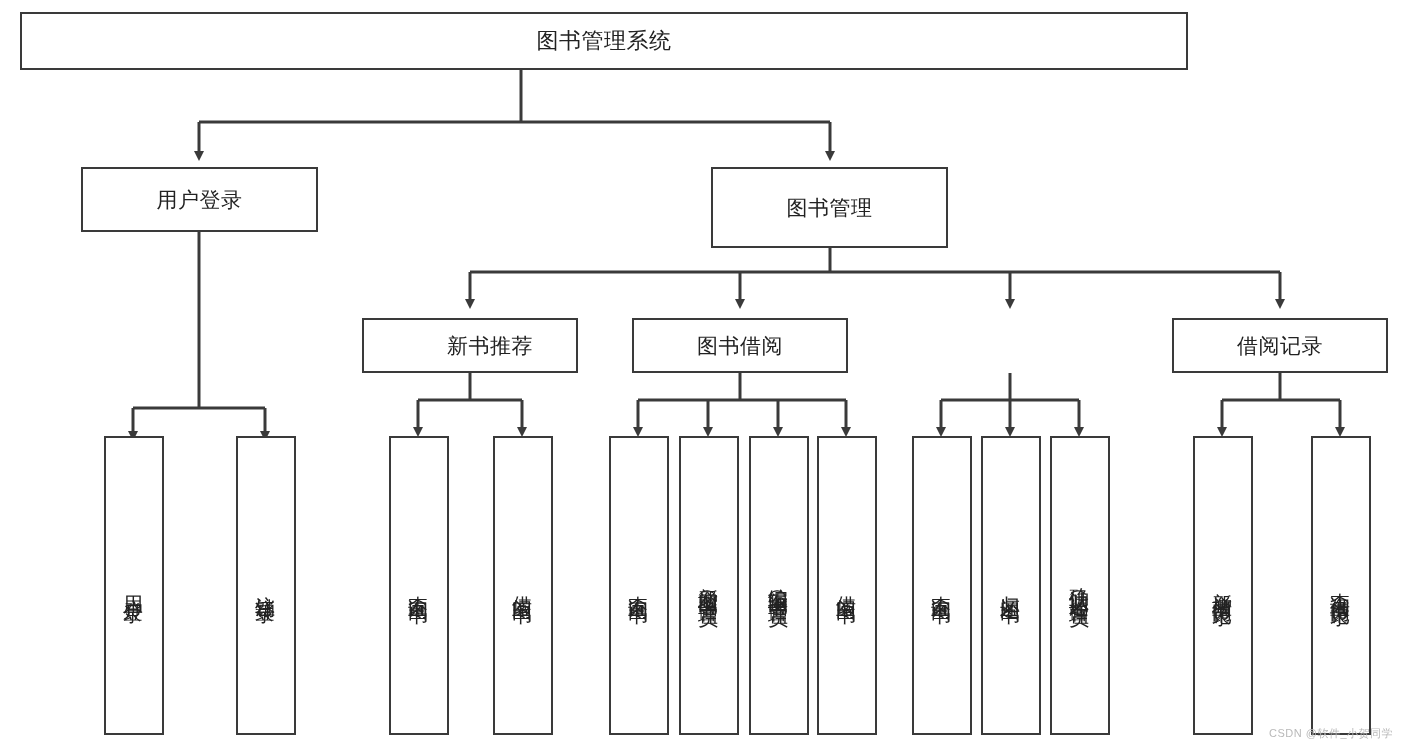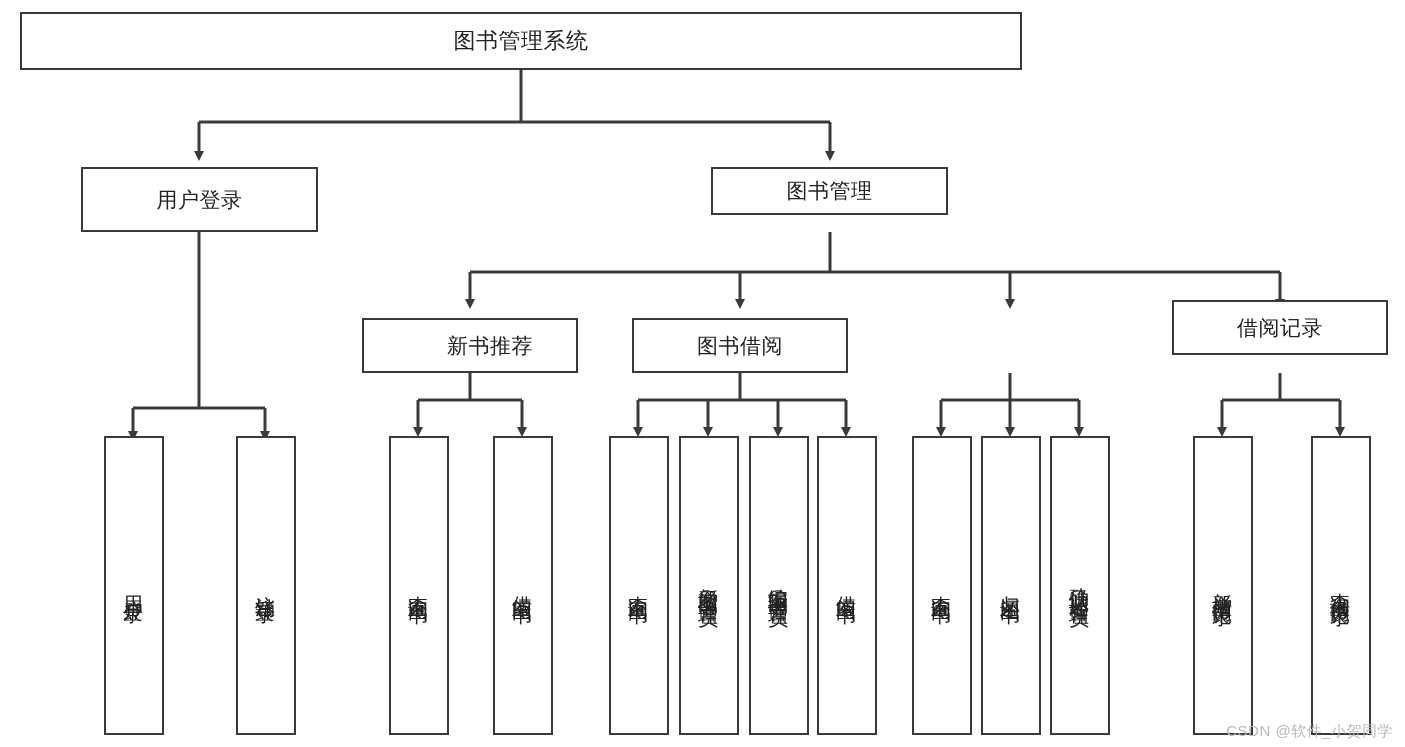--- a/index.html
+++ b/index.html
@@ -52,21 +52,21 @@
     text-orientation:upright;
     font-size:20px;
     letter-spacing:3px;
     color:#222;
     white-space:nowrap;
   }
   .watermark{
     position:absolute;
     right:12px;
     bottom:6px;
-    font-size:15px;
+    font-size:11px;
     color:#b9b9b9;
     letter-spacing:.5px;
     white-space:nowrap;
   }
 </style>
 </head>
 <body>
 
 <div id="stage">
 
@@ -115,38 +115,38 @@
       <path d="M1010,400 L1010,428" marker-end="url(#arrow)"></path>
       <path d="M1079,400 L1079,428" marker-end="url(#arrow)"></path>
 
       <path d="M1280,373 L1280,400"></path>
       <path d="M1222,400 L1340,400"></path>
       <path d="M1222,400 L1222,428" marker-end="url(#arrow)"></path>
       <path d="M1340,400 L1340,428" marker-end="url(#arrow)"></path>
     </g>
   </svg>
 
-  <div class="node title" style="left:20px;top:12px;width:1002px;height:58px;">
+  <div class="node title" style="left:20px;top:12px;width:1168px;height:58px;">
     <span>图书管理系统</span>
   </div>
 
   <div class="node h" style="left:81px;top:167px;width:237px;height:65px;">
     <span>用户登录</span>
   </div>
-  <div class="node h" style="left:711px;top:167px;width:237px;height:48px;">
+  <div class="node h" style="left:711px;top:167px;width:237px;height:81px;">
     <span>图书管理</span>
   </div>
 
   <div class="node h" style="left:362px;top:318px;width:216px;height:55px;padding-left:40px;">
     <span>新书推荐</span>
   </div>
   <div class="node h" style="left:632px;top:318px;width:216px;height:55px;">
     <span>图书借阅</span>
   </div>
-  <div class="node h" style="left:1172px;top:300px;width:216px;height:55px;">
+  <div class="node h" style="left:1172px;top:318px;width:216px;height:55px;">
     <span>借阅记录</span>
   </div>
 
   <div class="vwrap" style="left:104px;top:436px;width:60px;height:299px;">
     <span class="vtext">用户登录</span>
   </div>
   <div class="vwrap" style="left:236px;top:436px;width:60px;height:299px;">
     <span class="vtext">注销登录</span>
   </div>
 

